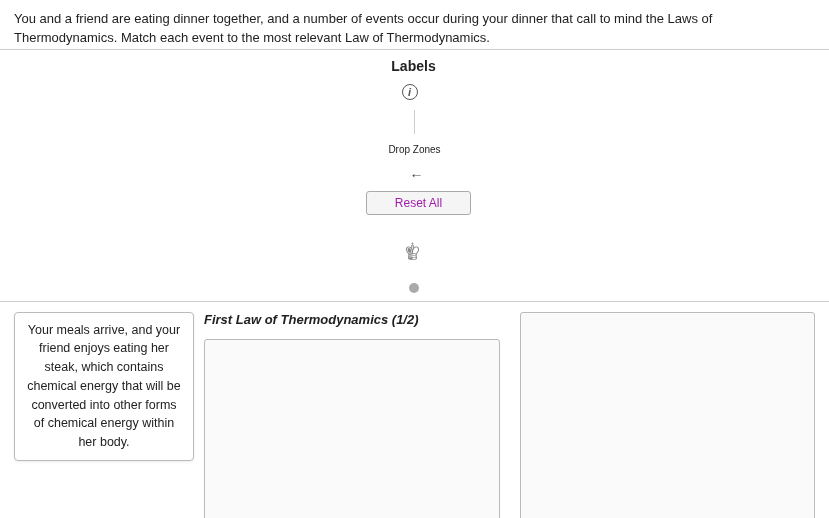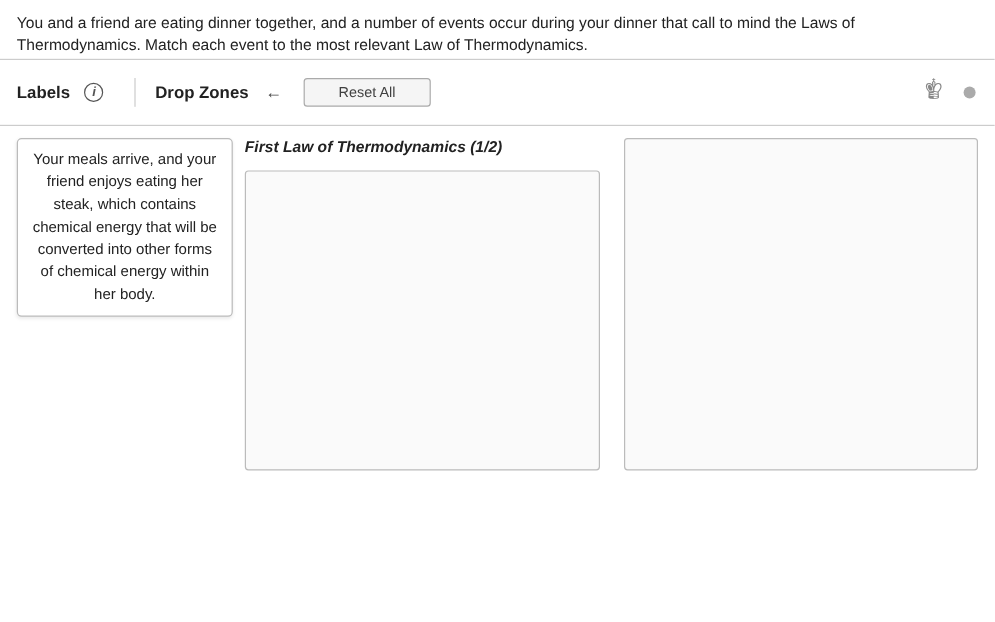--- a/index.html
+++ b/index.html
@@ -18,20 +18,21 @@
       border-bottom: 1px solid #ccc;
       background: #fff;
     }
     .toolbar {
       display: flex;
       align-items: center;
       padding: 8px 14px;
       border-bottom: 1px solid #ccc;
       background: #fff;
       gap: 10px;
+      flex-direction: column;
     }
     .toolbar-label {
       font-weight: bold;
       font-size: 14px;
       margin-right: 2px;
     }
     .info-icon {
       display: inline-flex;
       align-items: center;
       justify-content: center;
@@ -46,37 +47,37 @@
       font-weight: bold;
       margin-right: 10px;
     }
     .divider-v {
       width: 1px;
       height: 24px;
       background: #ccc;
       margin: 0 6px;
     }
     .drop-zones-label {
-      font-weight: bold;
-      font-size: 14px;
+      font-weight: normal;
+      font-size: 10px;
     }
     .back-icon {
       font-size: 14px;
       color: #444;
       cursor: pointer;
       margin-left: 4px;
     }
     .reset-btn {
       padding: 4px 28px;
       border: 1px solid #aaa;
       background: #f5f5f5;
       border-radius: 3px;
       font-size: 12px;
       cursor: pointer;
-      color: #404040;
+      color: #a21caf;
       margin-left: 8px;
     }
     .spacer { flex: 1; }
     .figure-icon {
       font-size: 22px;
       color: #888;
       margin-right: 4px;
     }
     .dot-icon {
       width: 10px;

